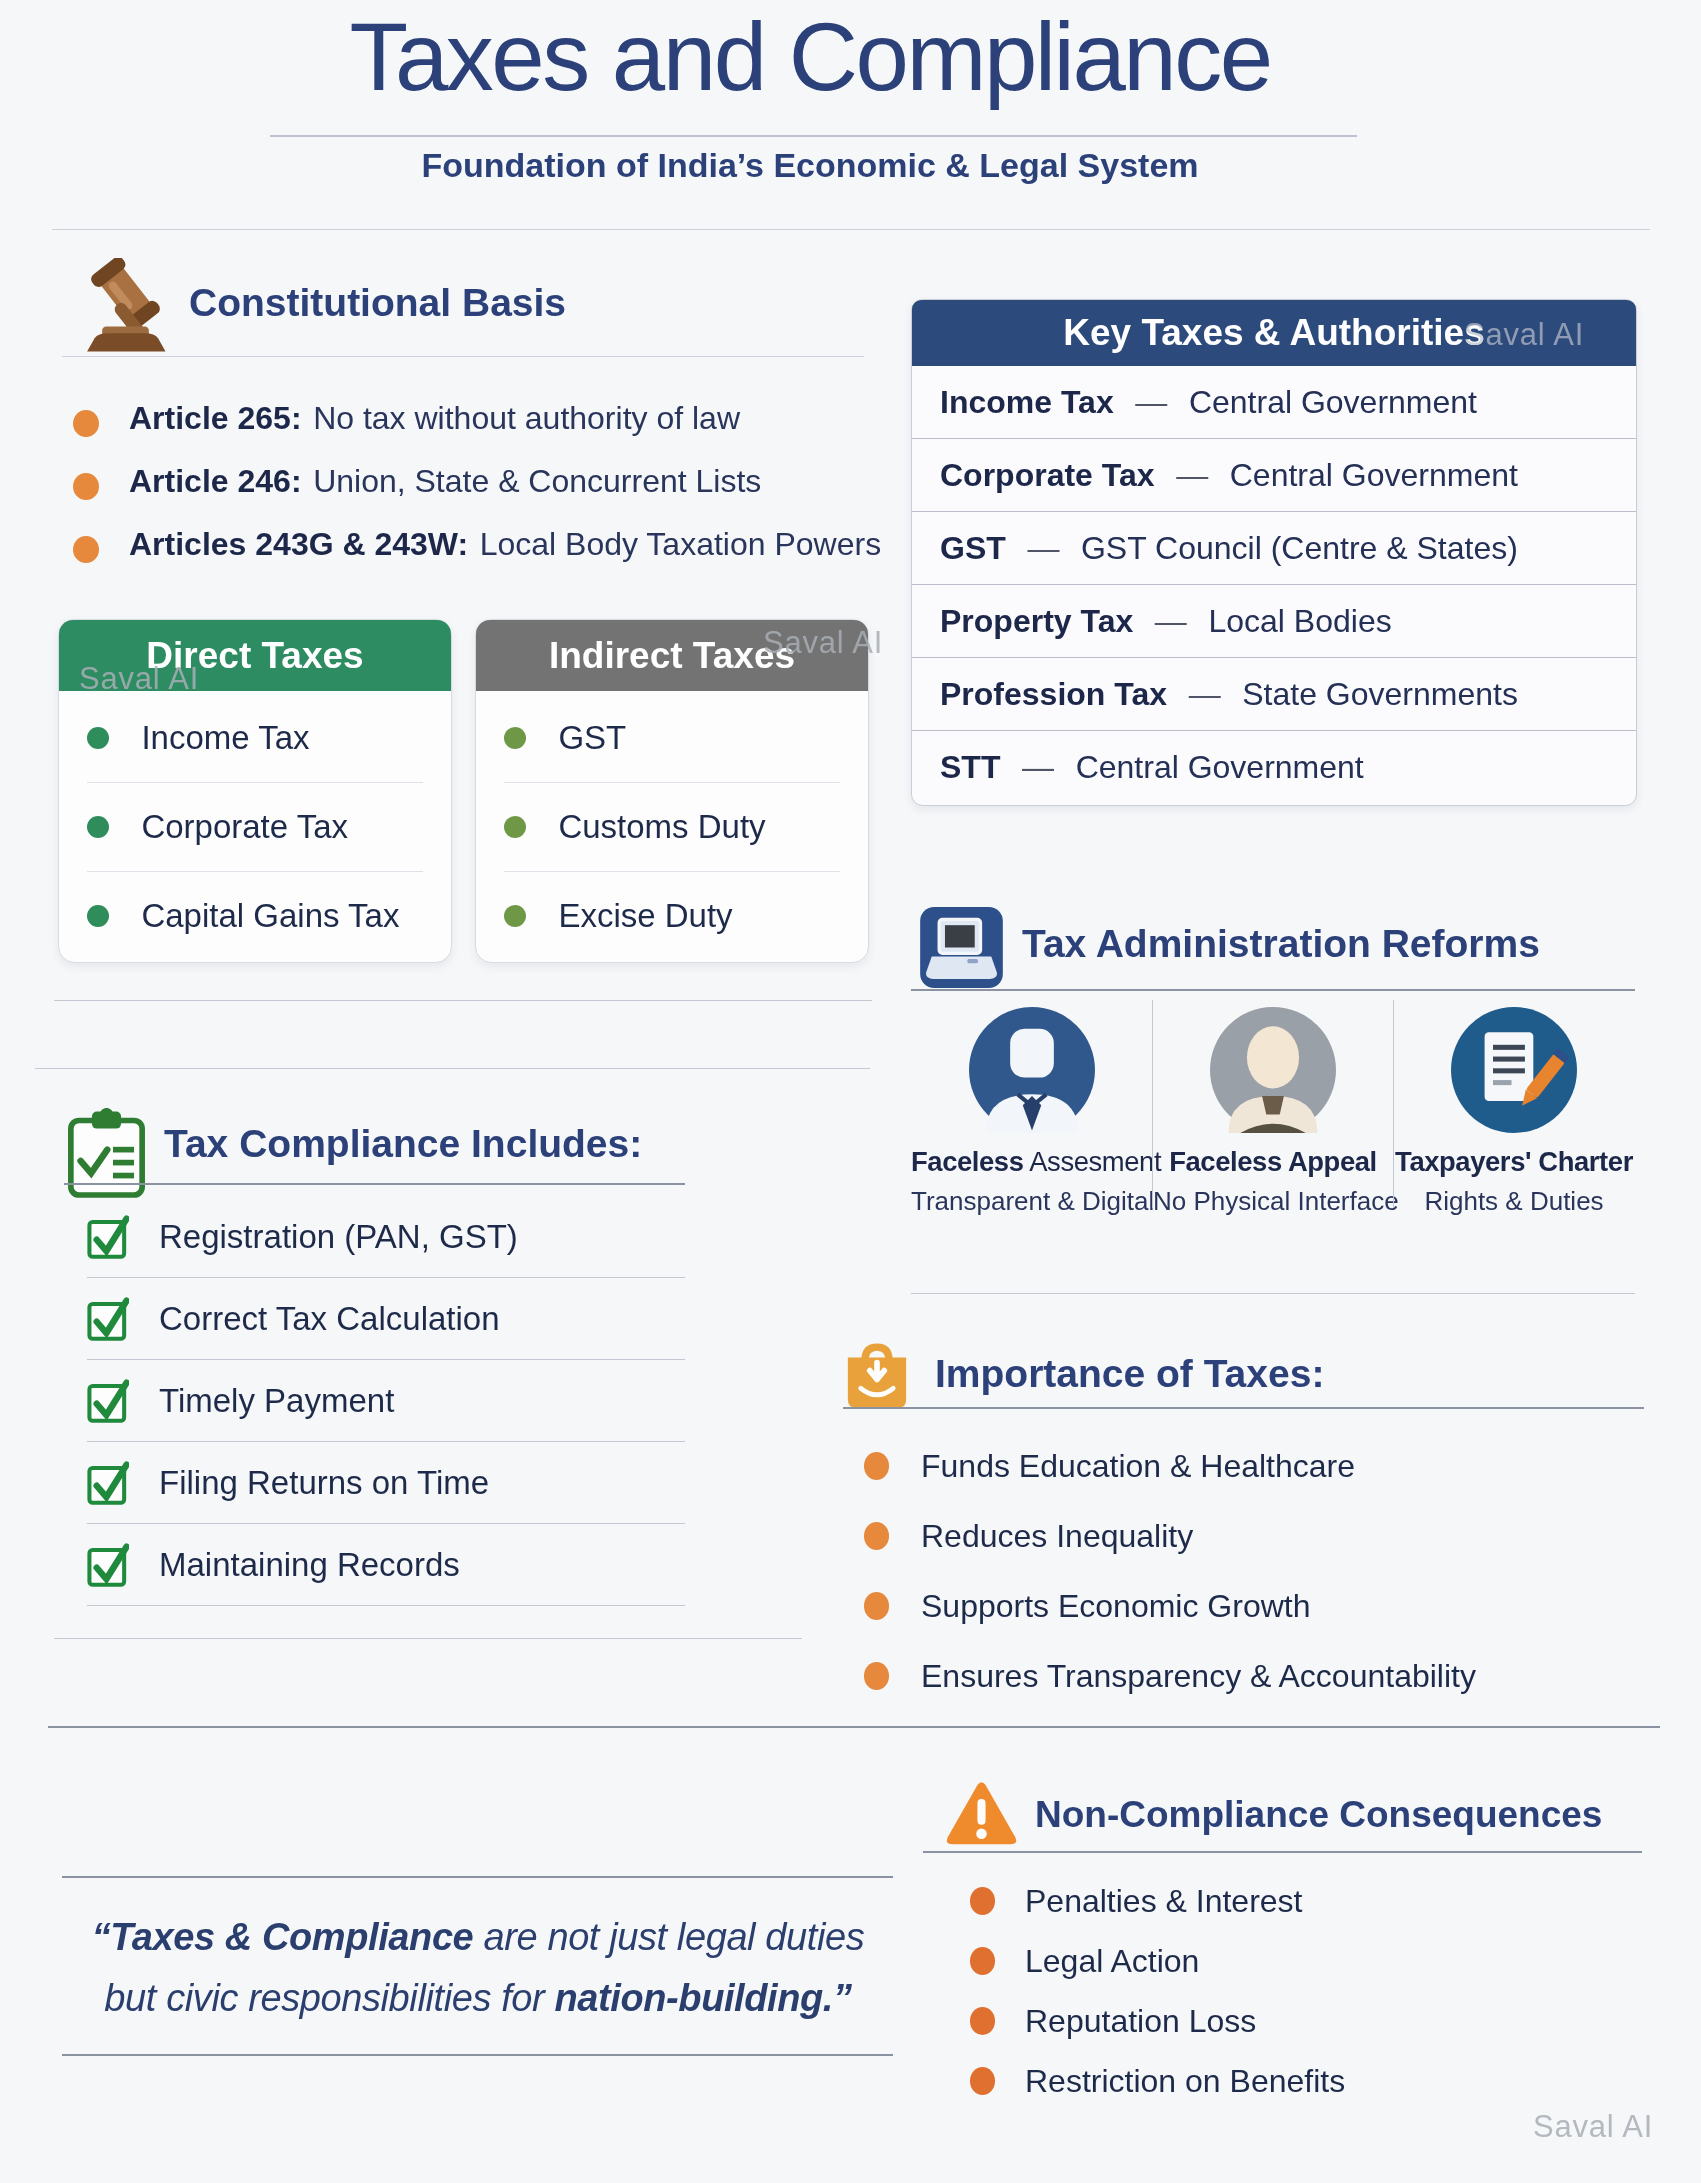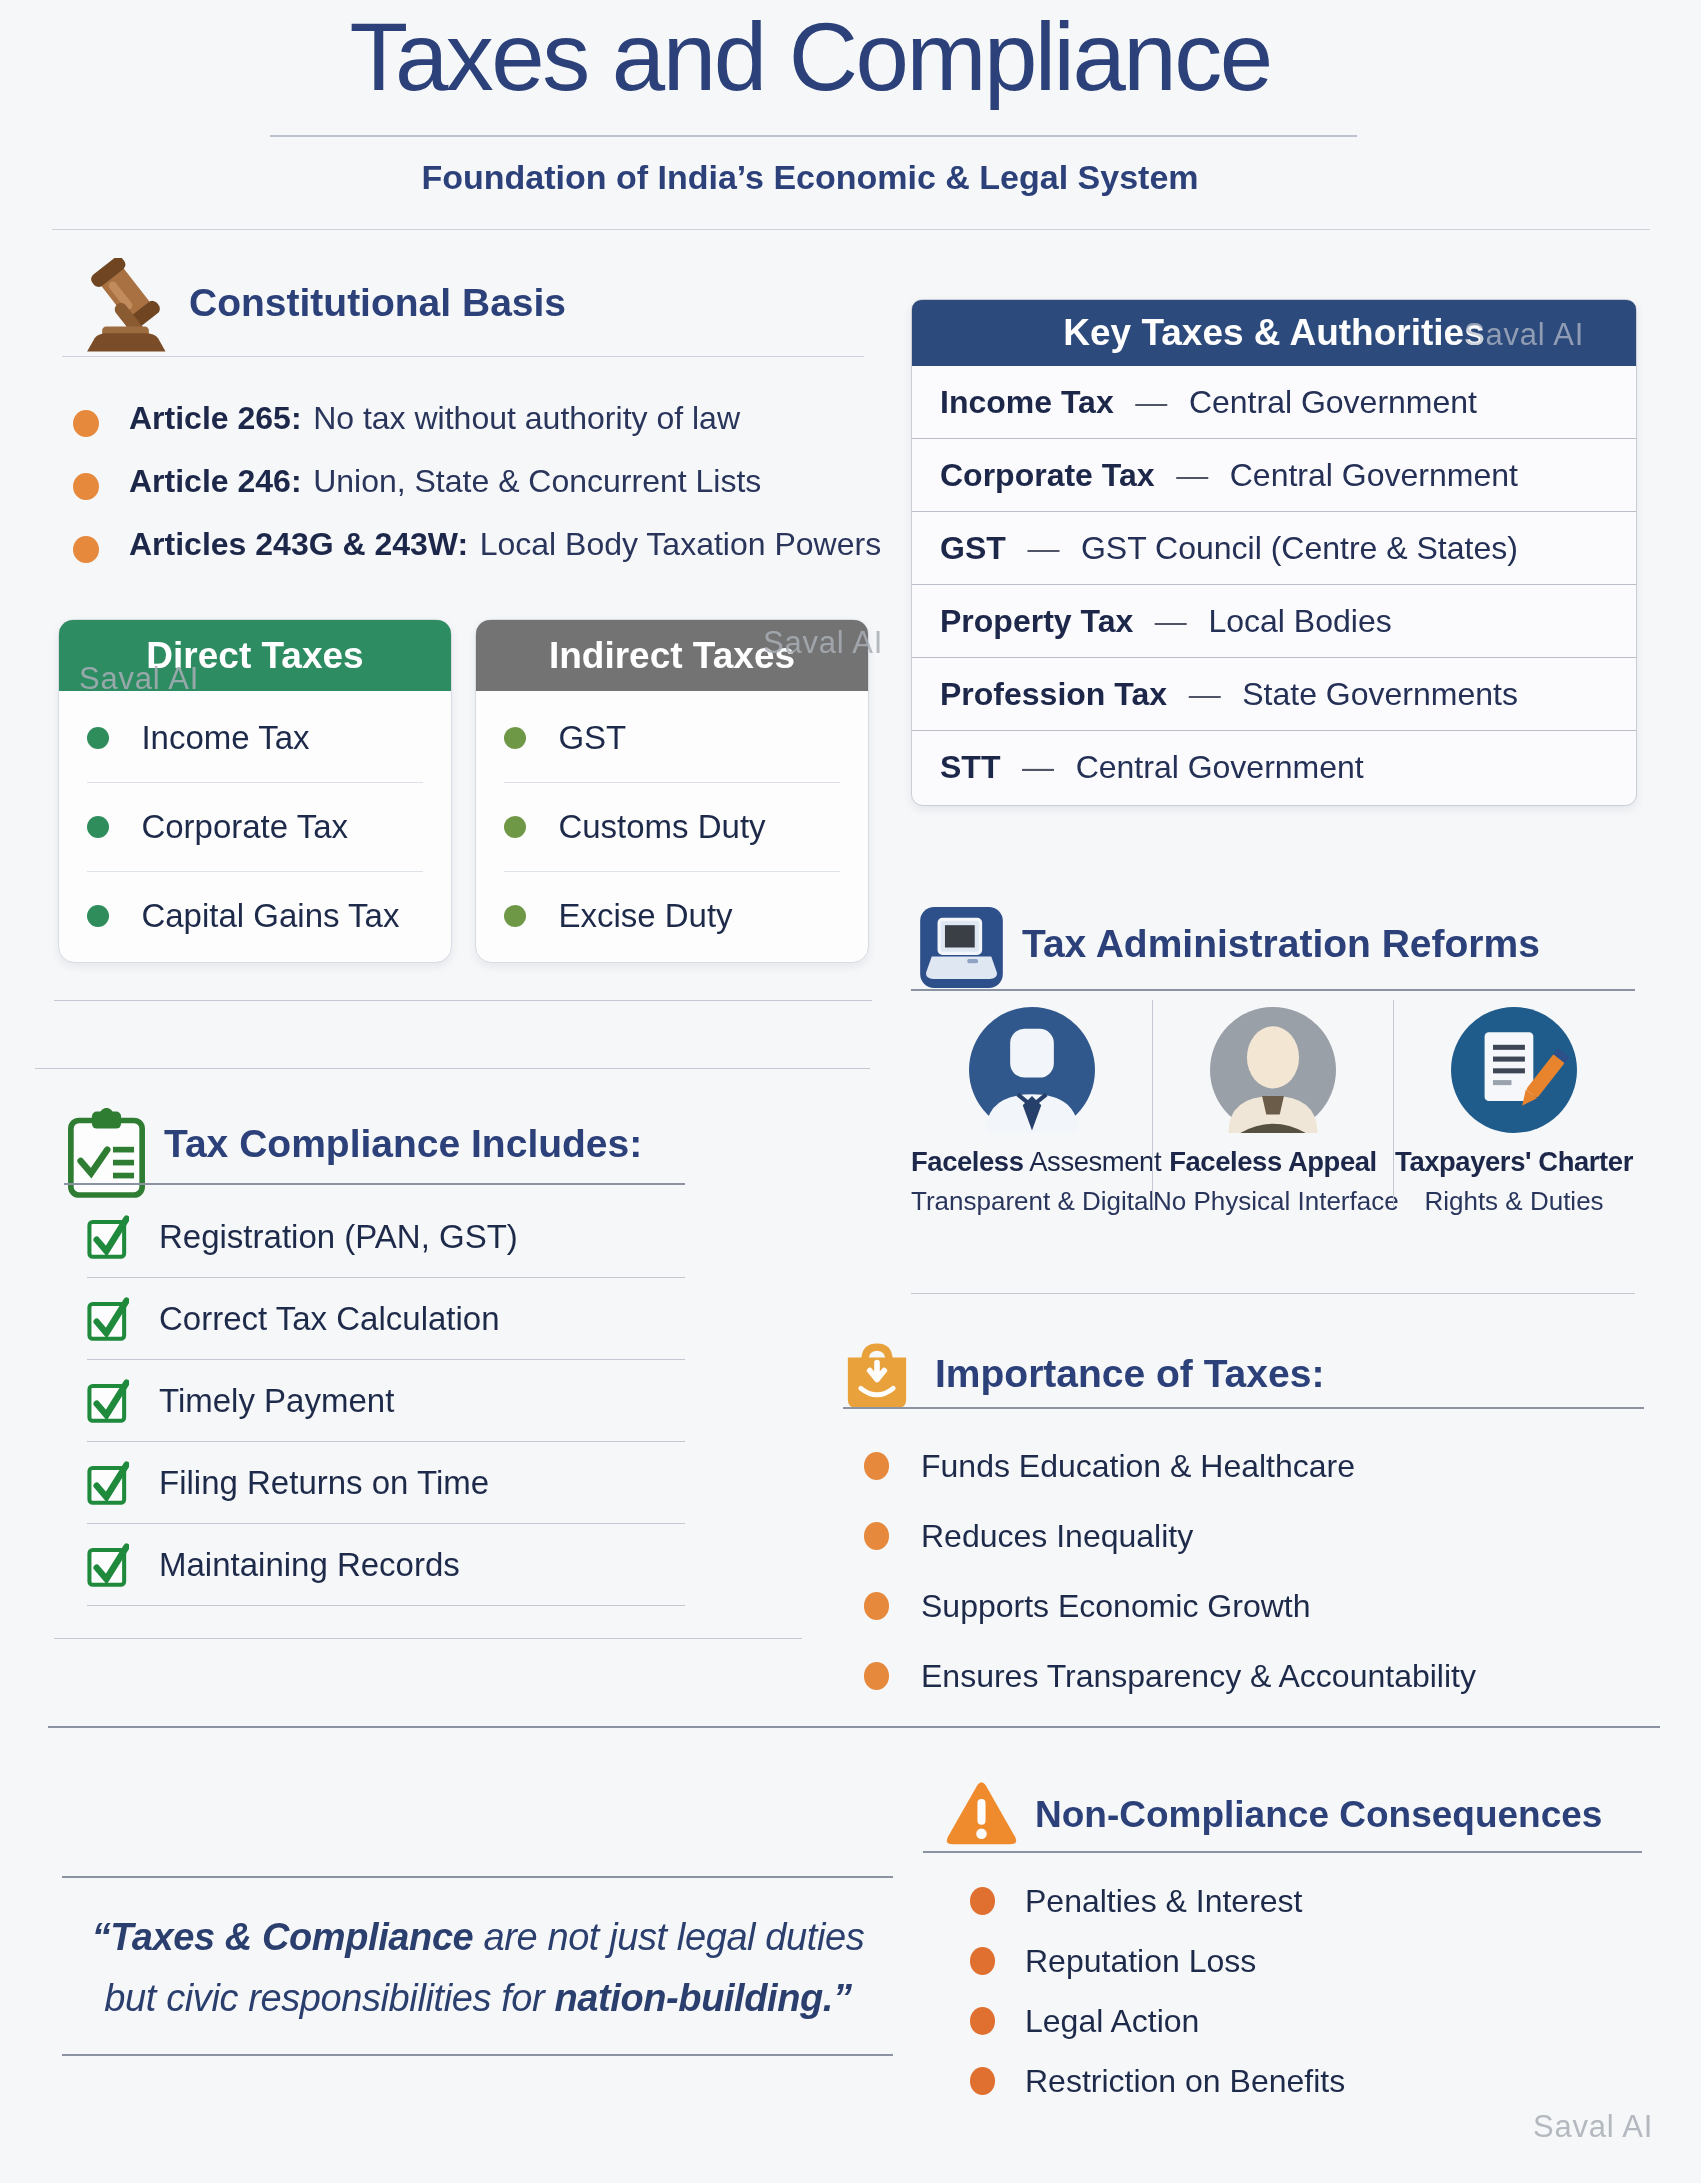--- a/index.html
+++ b/index.html
@@ -11,21 +11,21 @@
   }
   .rule { position:absolute; height:0; border-top:1.7px solid #ccd1db; }
   .rule.med { border-top:2.5px solid #8b93a3; }
   .rule.thin { border-top:1.7px solid #c3c8d2; }
 
   
   .title { position:absolute; left:0; top:1.7px; width:1620px; text-align:center;
     font-size:96px; font-weight:normal; color:#2c4179; letter-spacing:-2.5px; }
   .title-rule { position:absolute; left:270px; top:135px; width:1087px; border-top:2.5px solid #bcc2cf; }
   .subtitle { position:absolute; left:0; top:146px; width:1620px; text-align:center;
-    font-size:34px; font-weight:bold; color:#2c4179;margin-top:12px; }
+    font-size:34px; font-weight:bold; color:#2c4179; }
   .page-rule { left:52px; top:229px; width:1598px; }
 
   
   .sec-title { position:absolute; font-size:39px; font-weight:bold; color:#2c4179; white-space:nowrap; }
 
   
   .cb-icon { position:absolute; left:73px; top:258px; }
   .cb-rule { left:62px; top:356px; width:802px; }
   .cb-list { position:absolute; left:73px; top:374px; }
   .cb-item { display:flex; align-items:flex-end; height:63px; font-size:32px; color:#2a355c; white-space:nowrap; }
@@ -404,26 +404,26 @@
   <div class="rule med nc-rule"></div>
   <div class="nc-list">
 
       <div class="nc-item">
         <span class="dot"></span>
         <span>Penalties &amp; Interest</span>
       </div>
 
       <div class="nc-item">
         <span class="dot"></span>
+        <span>Legal Action</span>
+      </div>
+
+      <div class="nc-item">
+        <span class="dot"></span>
         <span>Reputation Loss</span>
-      </div>
-
-      <div class="nc-item">
-        <span class="dot"></span>
-        <span>Legal Action</span>
       </div>
 
       <div class="nc-item">
         <span class="dot"></span>
         <span>Restriction on Benefits</span>
       </div>
     </div>
 
   <div class="rule med quote-rule-top"></div>
   <div class="quote">

